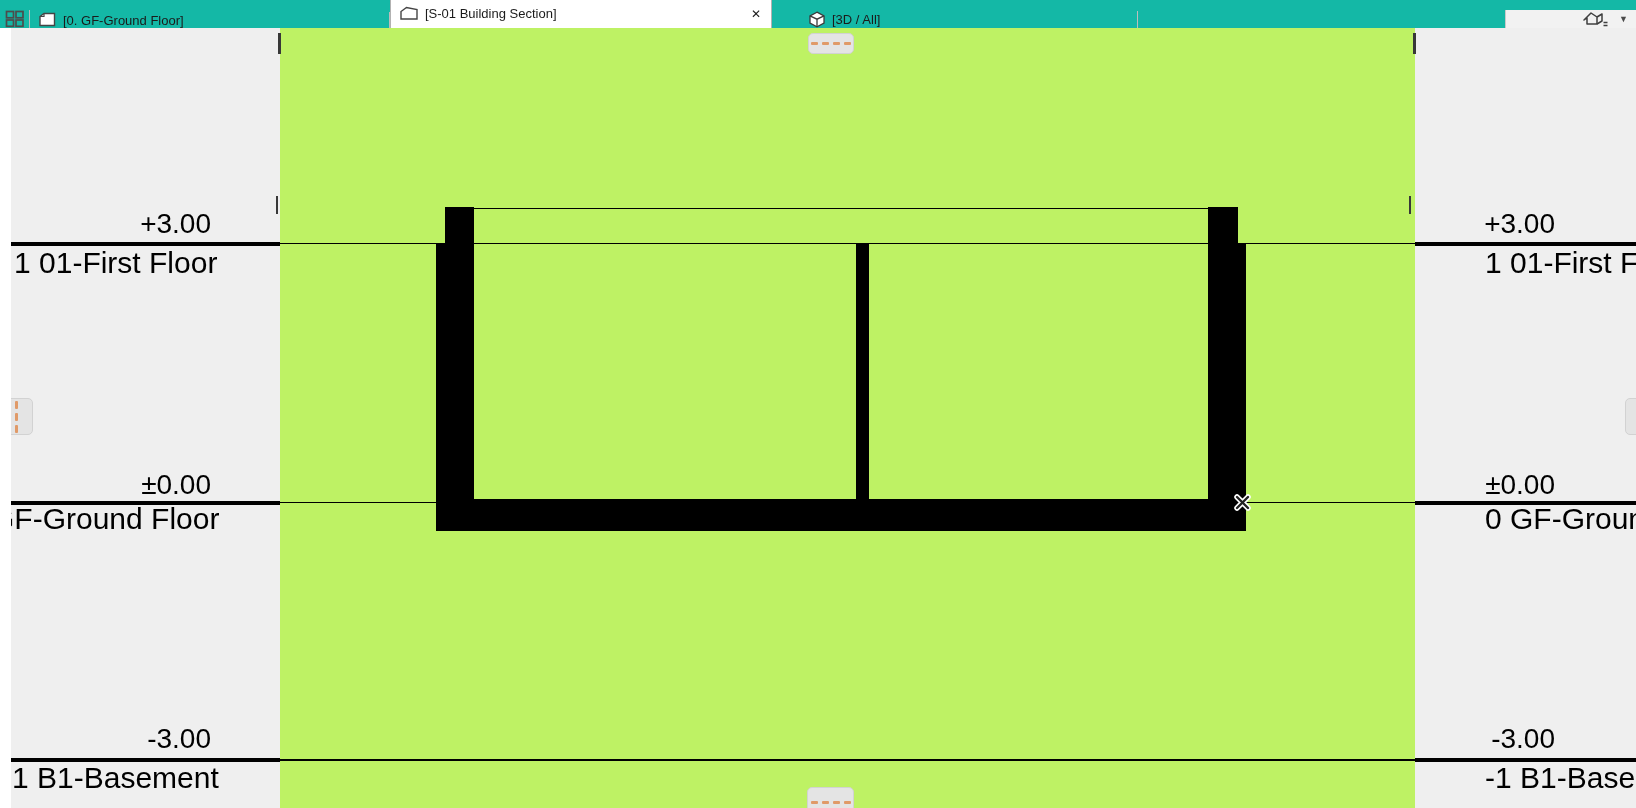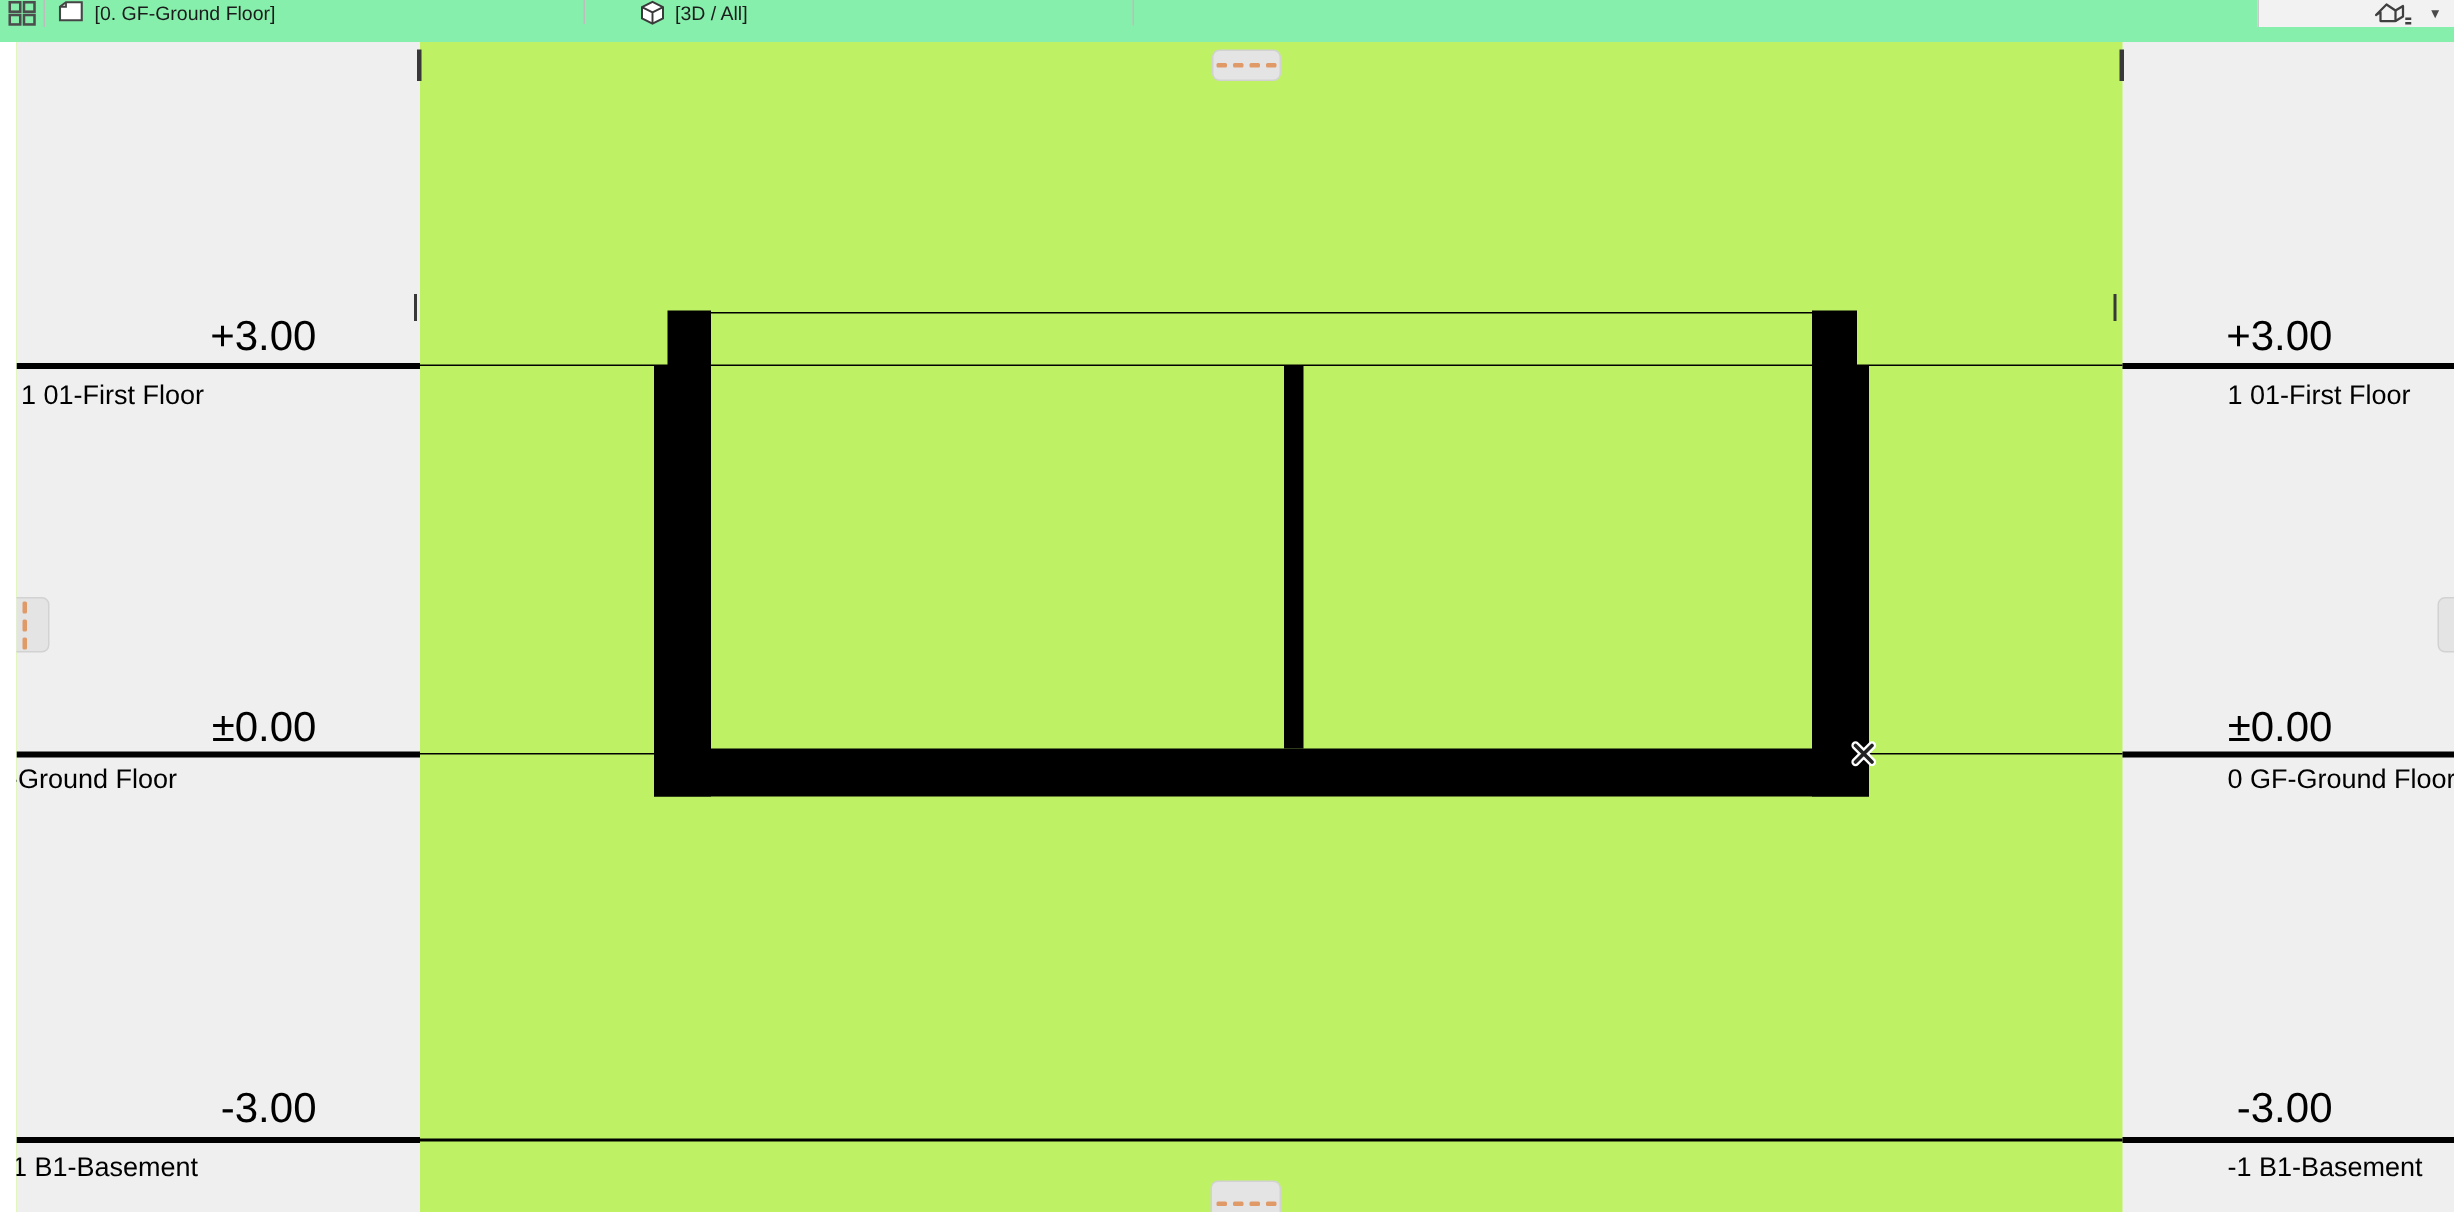--- a/index.html
+++ b/index.html
@@ -5,21 +5,21 @@
   html,body{margin:0;padding:0;}
   body{
     width:1636px;height:808px;position:relative;overflow:hidden;
     background:#ffffff;
     font-family:"Liberation Sans","DejaVu Sans",sans-serif;
     -webkit-font-smoothing:antialiased;
   }
   
   .tabbar{
     position:absolute;left:0;top:0;width:1636px;height:28px;
-    background:#86efac;display:flex;align-items:flex-start;z-index:50;
+    background:#14b8a6;display:flex;align-items:flex-end;z-index:50;
   }
   .tab-overview{
     width:30px;display:flex;align-items:center;justify-content:center;
     border-right:1px solid #bdbdbd;box-sizing:border-box;cursor:pointer;
   }
   .tab{
     display:flex;align-items:center;box-sizing:border-box;
     font-size:13px;color:#1b1b1b;cursor:pointer;position:relative;
   }
   .tab .ticon{margin-right:6px;display:flex;align-items:center;}
@@ -51,21 +51,21 @@
   .line-thin{position:absolute;background:#000;height:1.6px;left:269px;width:1135px;}
   .line-thick{position:absolute;background:#000;height:4px;}
   .tick{position:absolute;background:#383838;}
   .blk{position:absolute;background:#000;}
   .txt-elev{
     position:absolute;font-size:28px;color:#000;width:200px;text-align:right;
     line-height:32px;white-space:nowrap;
   }
   .txt-elev.rside{left:1404px;width:140px;}
   .txt-story{
-    position:absolute;font-size:18px;color:#000;line-height:32px;white-space:nowrap;
+    position:absolute;font-size:30px;color:#000;line-height:32px;white-space:nowrap;
   }
   
   .pill{
     position:absolute;background:#e4e4e4;border:1px solid #d2d2d2;border-radius:5px;
     box-sizing:border-box;display:flex;align-items:center;justify-content:center;
     gap:4px;cursor:pointer;
   }
   .pill.v{flex-direction:column;}
   .dash-h{width:7px;height:3px;background:#e09a68;border-radius:1px;}
   .dash-v{width:3px;height:8px;background:#e09a68;border-radius:1px;}
@@ -91,20 +91,29 @@
   <div class="tab inactive" style="width:360px;padding-left:8px;">
     <span class="ticon">
       <svg width="19" height="16" viewBox="0 0 19 16">
         <path d="M2 13.5 L2 4.5 L6 1.5 L16.5 1.5 L16.5 13.5 Z" fill="#ffffff" stroke="#454545" stroke-width="1.4"></path>
         <path d="M2 4.5 L6 4.5 L6 1.5" fill="none" stroke="#454545" stroke-width="1.2"></path>
       </svg>
     </span>
     <span class="tab-label">[0. GF-Ground Floor]</span>
   </div>
 
+  <div class="tab active" style="width:382px;padding-left:8px;">
+    <span class="ticon">
+      <svg width="20" height="15" viewBox="0 0 20 15">
+        <path d="M2 13 L2 5.5 L7.5 1.5 L18 3.5 L18 13 Z" fill="#ffffff" stroke="#454545" stroke-width="1.4"></path>
+      </svg>
+    </span>
+    <span class="tab-label">[S-01 Building Section]</span>
+    <span class="tab-close">✕</span>
+  </div>
 
   <div class="tab inactive" style="width:338px;padding-left:8px;margin-left:28px;">
     <span class="ticon">
       <svg width="18" height="17" viewBox="0 0 18 17">
         <path d="M9 1.2 L16 4.8 L16 12.2 L9 15.8 L2 12.2 L2 4.8 Z" fill="#ffffff" stroke="#3a3a3a" stroke-width="1.3"></path>
         <path d="M2 4.8 L9 8.2 L16 4.8 M9 8.2 L9 15.8" fill="none" stroke="#3a3a3a" stroke-width="1.3"></path>
       </svg>
     </span>
     <span class="tab-label">[3D / All]</span>
   </div>

